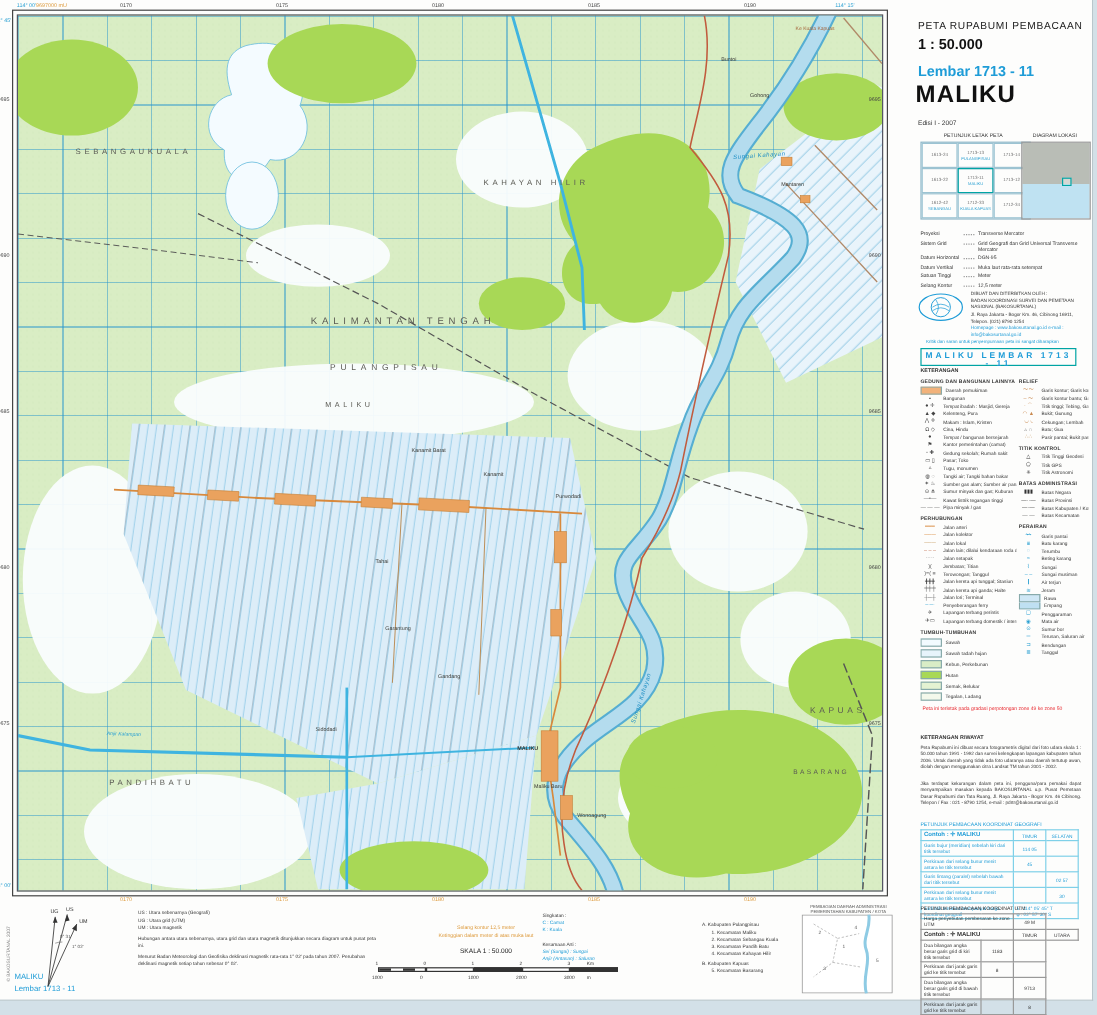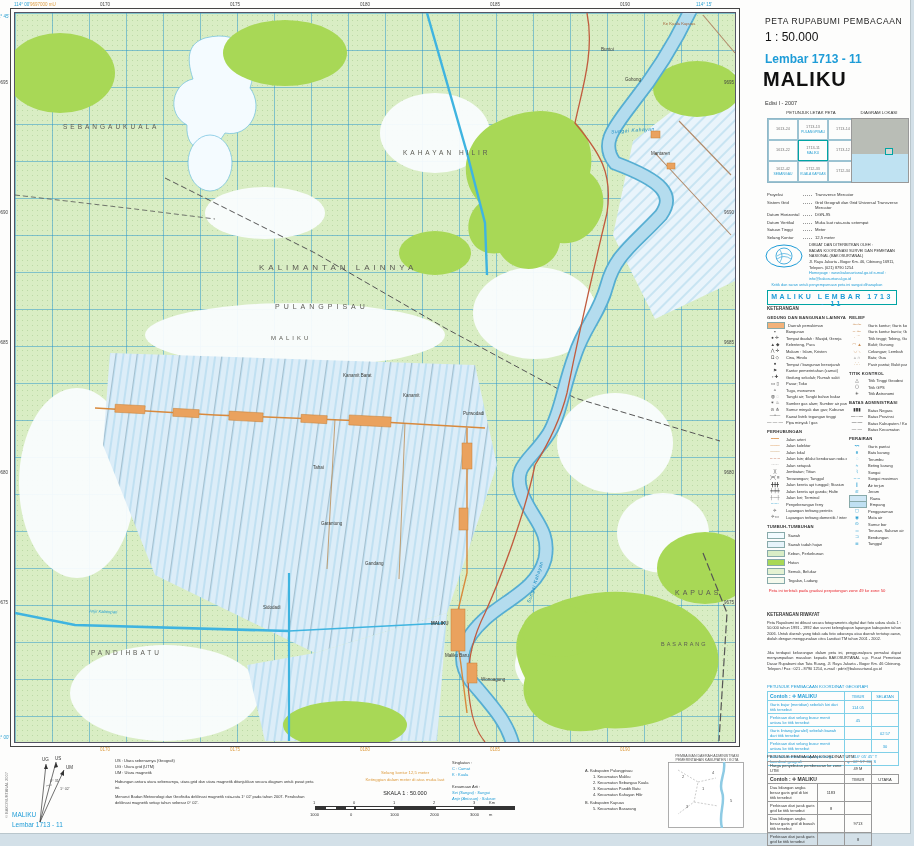--- a/index.html
+++ b/index.html
@@ -22,21 +22,21 @@
   .ml-river{color:#1f8fc4;font-style:italic;}
   .ml-road{color:#a4643a;}
   .ml-canal{color:#2aa0d2;font-style:italic;}
   .edge-lbl{position:absolute;font-size:4.5px;color:#444;}
   .edge-geo{color:#2aa0d2;}
   .edge-orange{color:#dd9a3c;}
   
   #panel{position:absolute;left:745px;top:0;width:160px;height:846px;}
   .p-abs{position:absolute;}
   .t-agency{font-size:8.5px;letter-spacing:.6px;color:#222;}
-  .t-scale{font-size:12px;font-weight:normal;color:#111;}
+  .t-scale{font-size:12px;font-weight:bold;color:#111;}
   .t-sheet{font-size:12px;font-weight:bold;color:#1e9cd7;}
   .t-title{font-size:20px;font-weight:bold;letter-spacing:1px;color:#111;}
   .t-ed{font-size:5.5px;color:#333;}
   .sec-title{font-size:4.3px;color:#333;text-align:center;}
   #idx-grid{position:absolute;display:grid;grid-template-columns:repeat(3,30px);grid-template-rows:repeat(3,21px);border:0.5px solid #8fb8c8;}
   .idx-cell{border:0.5px solid #9cc3d2;font-size:3.8px;color:#777;display:flex;flex-direction:column;align-items:center;justify-content:center;line-height:1.2;text-align:center;}
   .idx-cell .sub{color:#2aa0d2;font-size:3.4px;}
   .idx-sel{outline:1.6px solid #00a4a4;outline-offset:-1px;}
   #loc-diagram{position:absolute;border:0.5px solid #999;background:linear-gradient(#b9bdb6 0 55%,#bfe2f2 55% 100%);}
   #loc-mark{position:absolute;border:1px solid #00a4a4;width:6px;height:5px;left:33px;top:29px;background:rgba(255,255,255,.4);}
@@ -179,21 +179,21 @@
           <rect x="444" y="495" width="9" height="22"></rect>
           <rect x="436" y="596" width="14" height="42"></rect>
           <rect x="452" y="650" width="10" height="20"></rect>
           <rect x="636" y="118" width="9" height="7"></rect>
           <rect x="652" y="150" width="8" height="6"></rect>
         </g>
       </svg>
       <div id="map-labels">
           <span class="mlabel ml-region" style="left: 48px; top: 110px; font-size: 6.5px; letter-spacing: 3px;">SEBANGAUKUALA</span>
           <span class="mlabel ml-region" style="left: 388px; top: 136px; font-size: 6.5px; letter-spacing: 3px;">KAHAYAN HILIR</span>
-          <span class="mlabel ml-region" style="left: 244px; top: 250px; font-size: 8px; letter-spacing: 4px;">KALIMANTAN LAINNYA</span>
+          <span class="mlabel ml-region" style="left: 244px; top: 250px; font-size: 8px; letter-spacing: 4px;">KALIMANTAN TENGAH</span>
           <span class="mlabel ml-region" style="left: 260px; top: 290px; font-size: 7px; letter-spacing: 4px;">PULANGPISAU</span>
           <span class="mlabel ml-region" style="left: 256px; top: 322px; font-size: 6px; letter-spacing: 3px;">MALIKU</span>
           <span class="mlabel ml-region" style="left: 76px; top: 636px; font-size: 6.5px; letter-spacing: 3px;">PANDIHBATU</span>
           <span class="mlabel ml-region" style="left: 660px; top: 576px; font-size: 7px; letter-spacing: 3px;">KAPUAS</span>
           <span class="mlabel ml-region" style="left: 646px; top: 628px; font-size: 5.5px; letter-spacing: 2px;">BASARANG</span>
           <span class="mlabel ml-place" style="left: 328px; top: 360px; font-size: 4.5px;">Kanamit Barat</span>
           <span class="mlabel ml-place" style="left: 388px; top: 380px; font-size: 4.5px;">Kanamit</span>
           <span class="mlabel ml-place" style="left: 448px; top: 398px; font-size: 4.5px;">Purwodadi</span>
           <span class="mlabel ml-place" style="left: 298px; top: 452px; font-size: 4.5px;">Tahai</span>
           <span class="mlabel ml-place" style="left: 306px; top: 508px; font-size: 4.5px;">Garantung</span>

